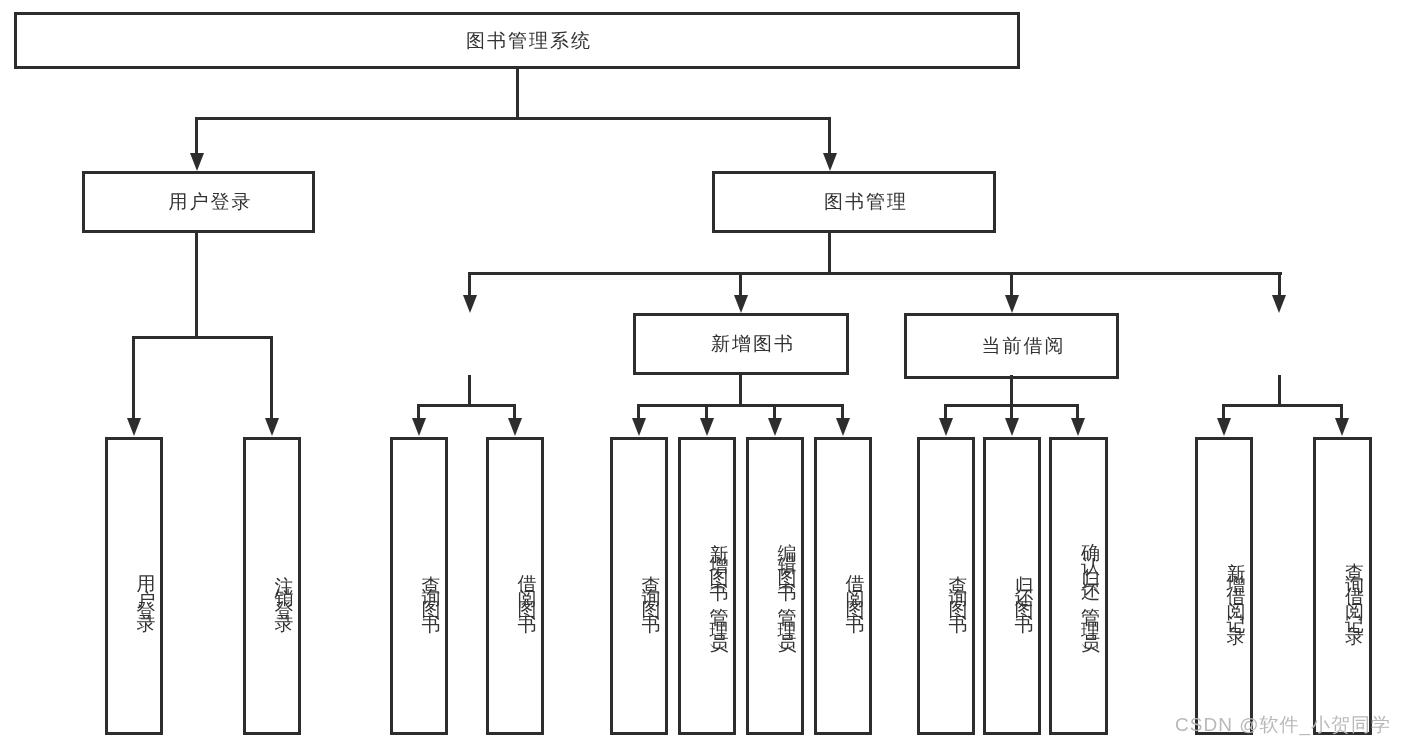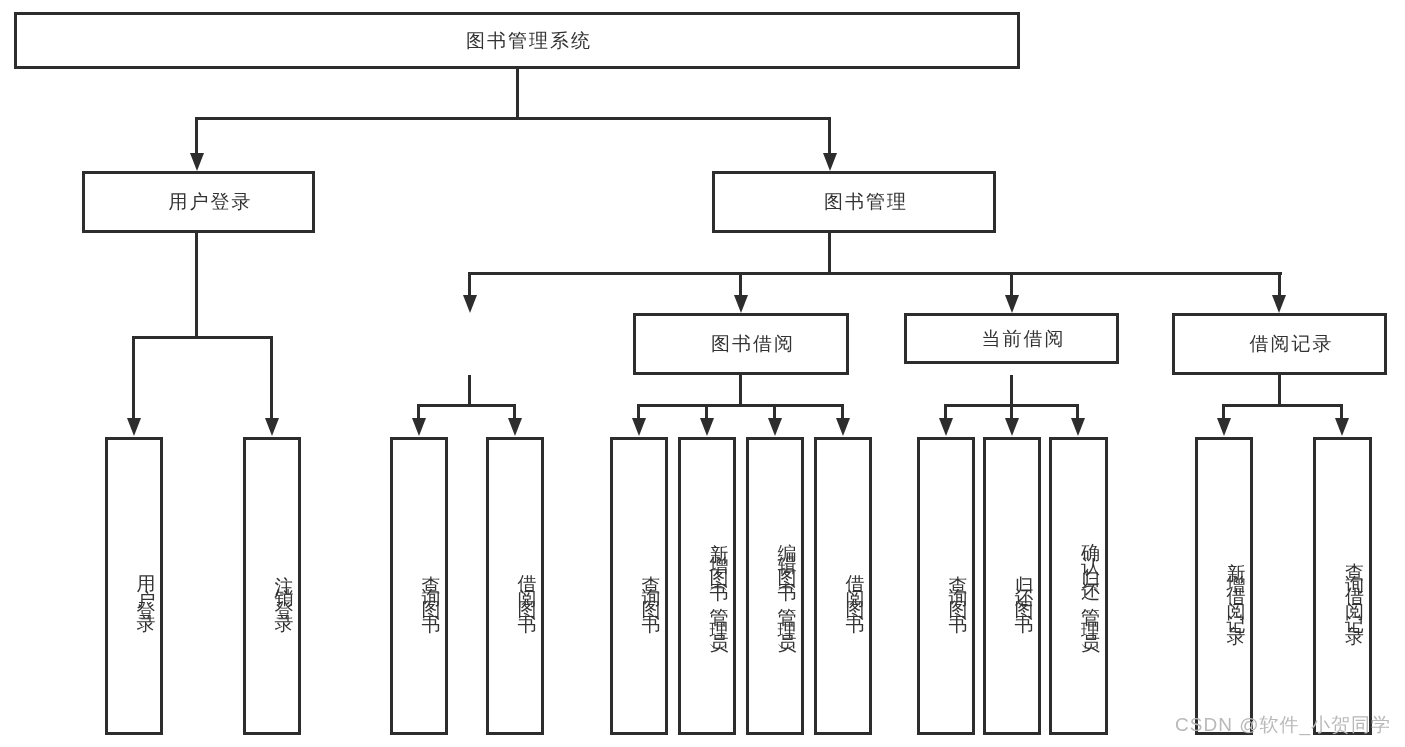--- a/index.html
+++ b/index.html
@@ -89,27 +89,24 @@
   <div class="vline" style="left:468px;top:272px;height:24px"></div>
   <div class="arr" style="left:463px;top:295px"></div>
   <div class="vline" style="left:739px;top:272px;height:24px"></div>
   <div class="arr" style="left:734px;top:295px"></div>
   <div class="vline" style="left:1010px;top:272px;height:24px"></div>
   <div class="arr" style="left:1005px;top:295px"></div>
   <div class="vline" style="left:1278px;top:272px;height:24px"></div>
   <div class="arr" style="left:1272px;top:295px"></div>
 
   <div class="box" style="left:633px;top:313px;width:216px;height:62px">
-    <span class="label">图书借阅</span>
+    <span class="label">新增图书</span>
   </div>
-  <div class="box" style="left:904px;top:313px;width:215px;height:51px">
+  <div class="box" style="left:904px;top:313px;width:215px;height:66px">
     <span class="label">当前借阅</span>
-  </div>
-  <div class="box" style="left:1172px;top:313px;width:215px;height:62px">
-    <span class="label">借阅记录</span>
   </div>
 
   <div class="vline" style="left:468px;top:375px;height:32px"></div>
   <div class="hline" style="left:417px;top:404px;width:99px"></div>
   <div class="vline" style="left:417px;top:404px;height:16px"></div>
   <div class="arr" style="left:412px;top:418px"></div>
   <div class="vline" style="left:513px;top:404px;height:16px"></div>
   <div class="arr" style="left:508px;top:418px"></div>
 
   <div class="vline" style="left:739px;top:375px;height:32px"></div>

